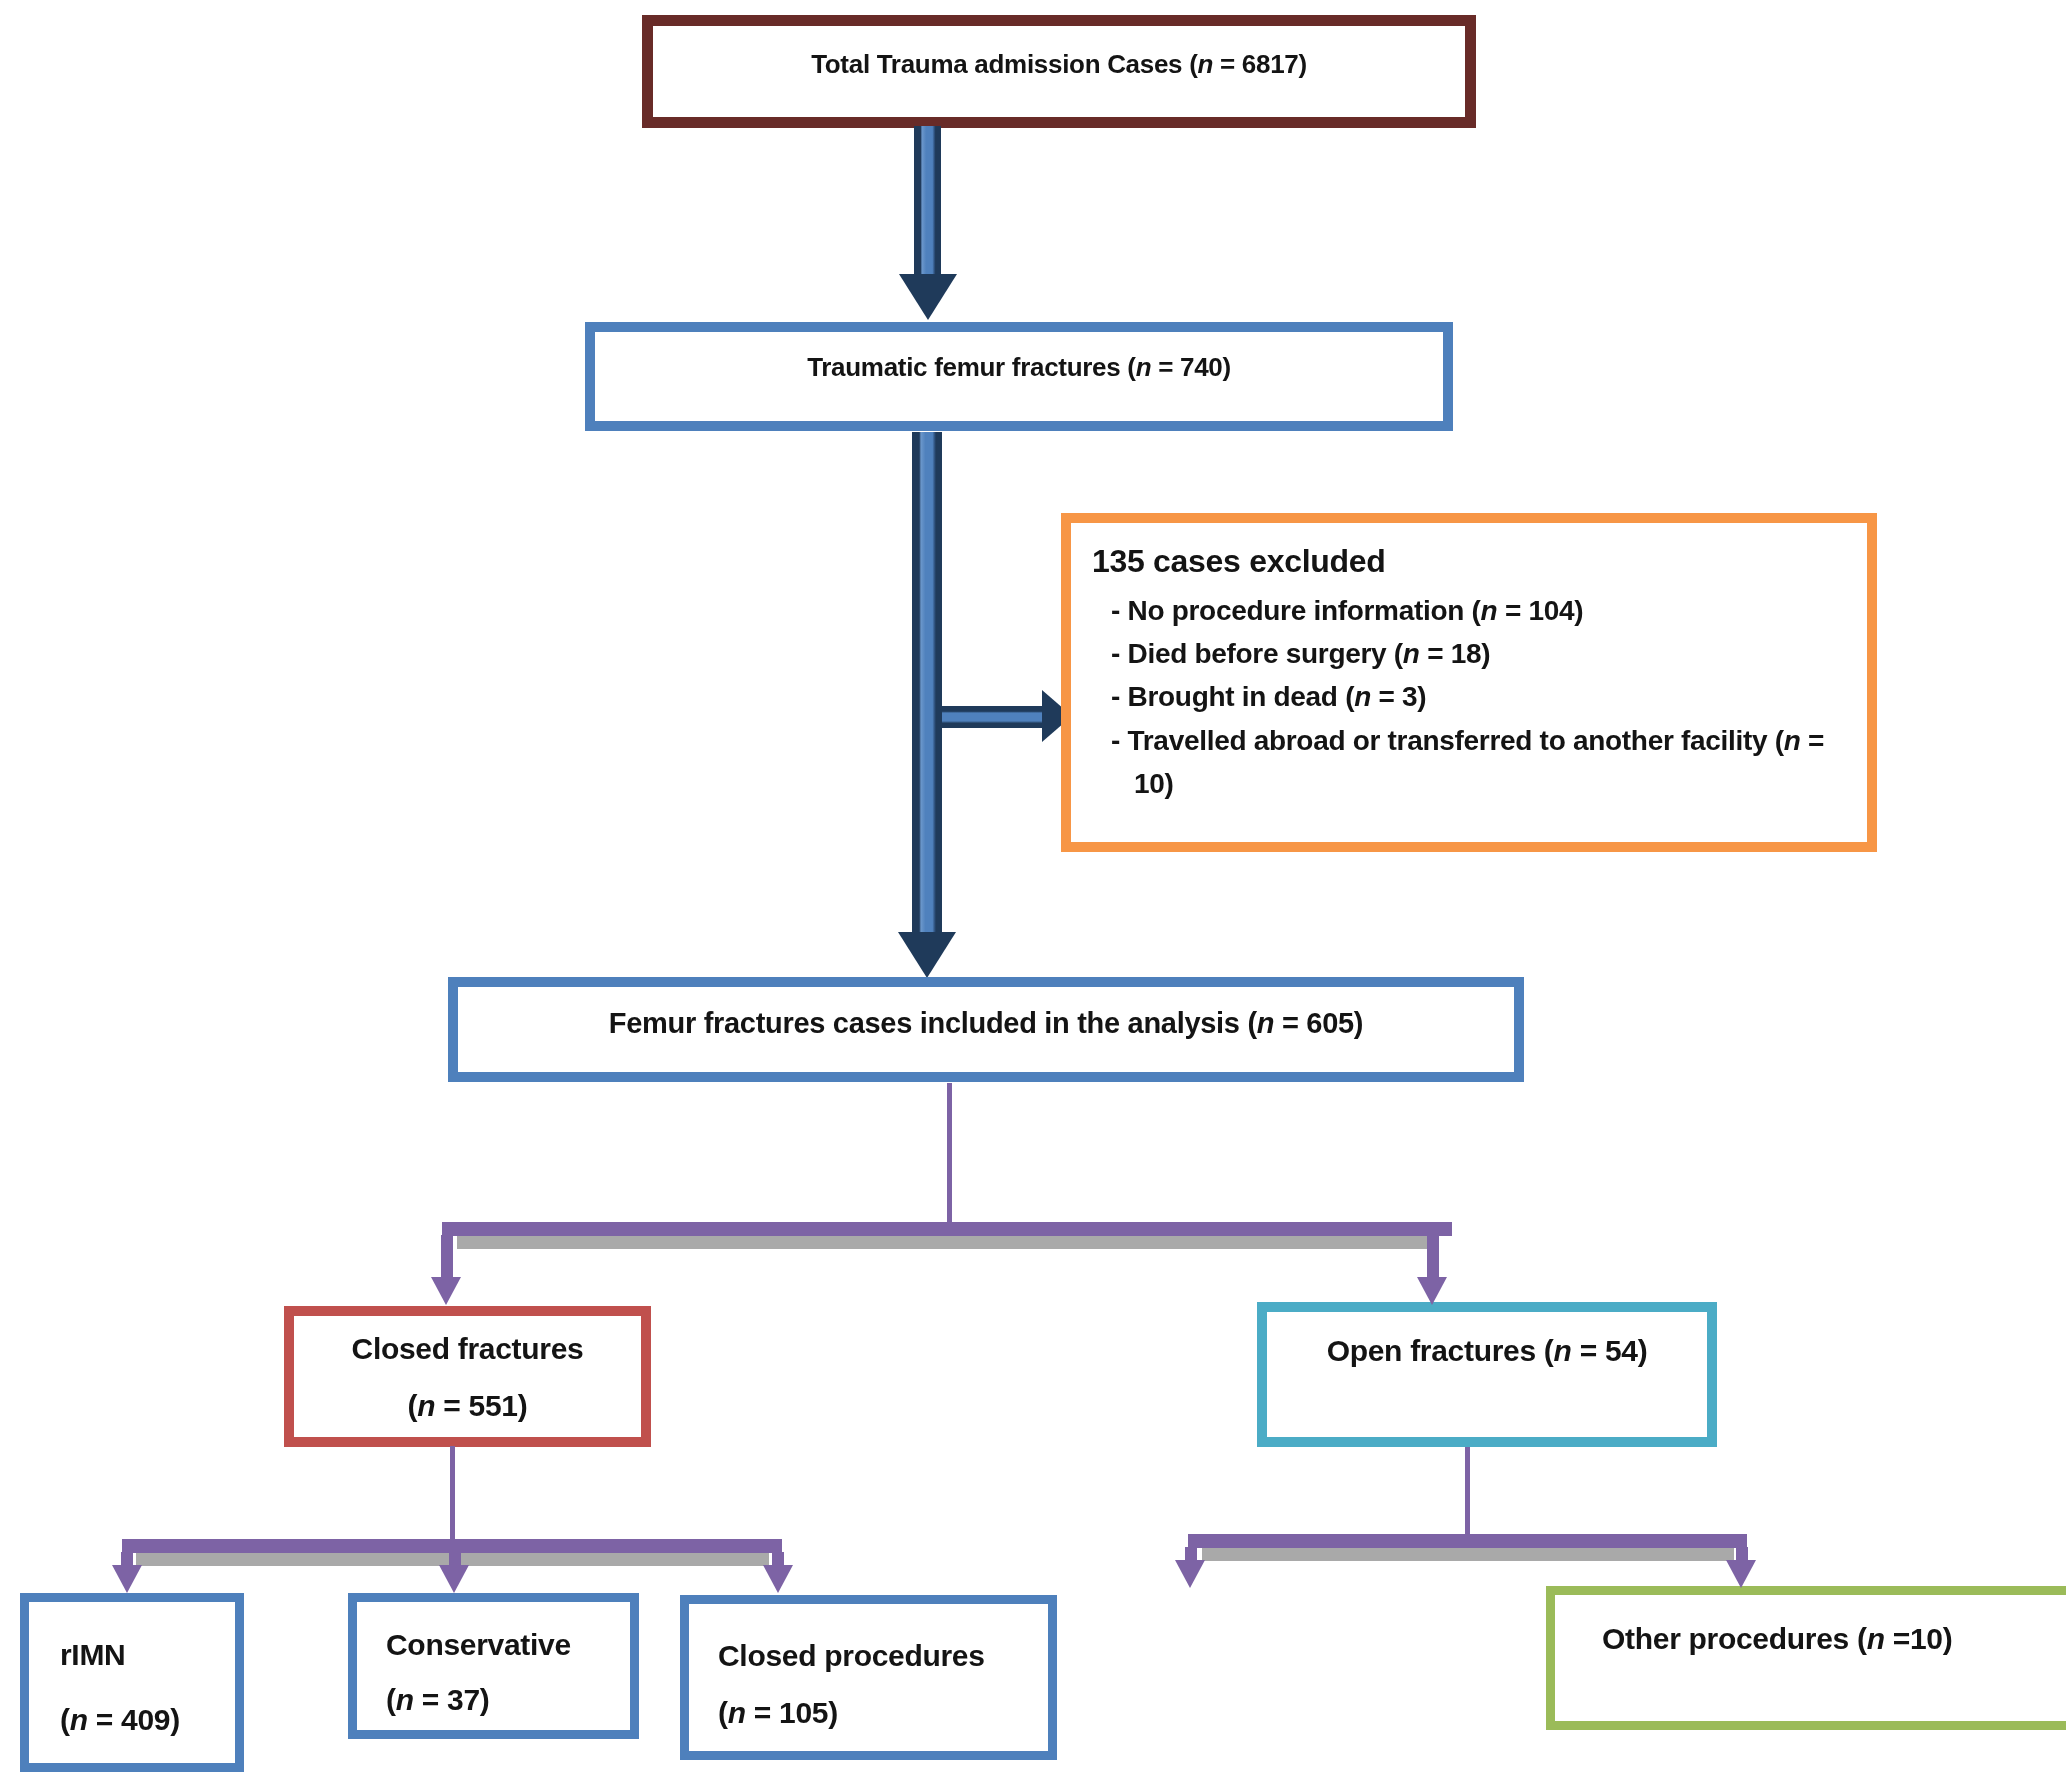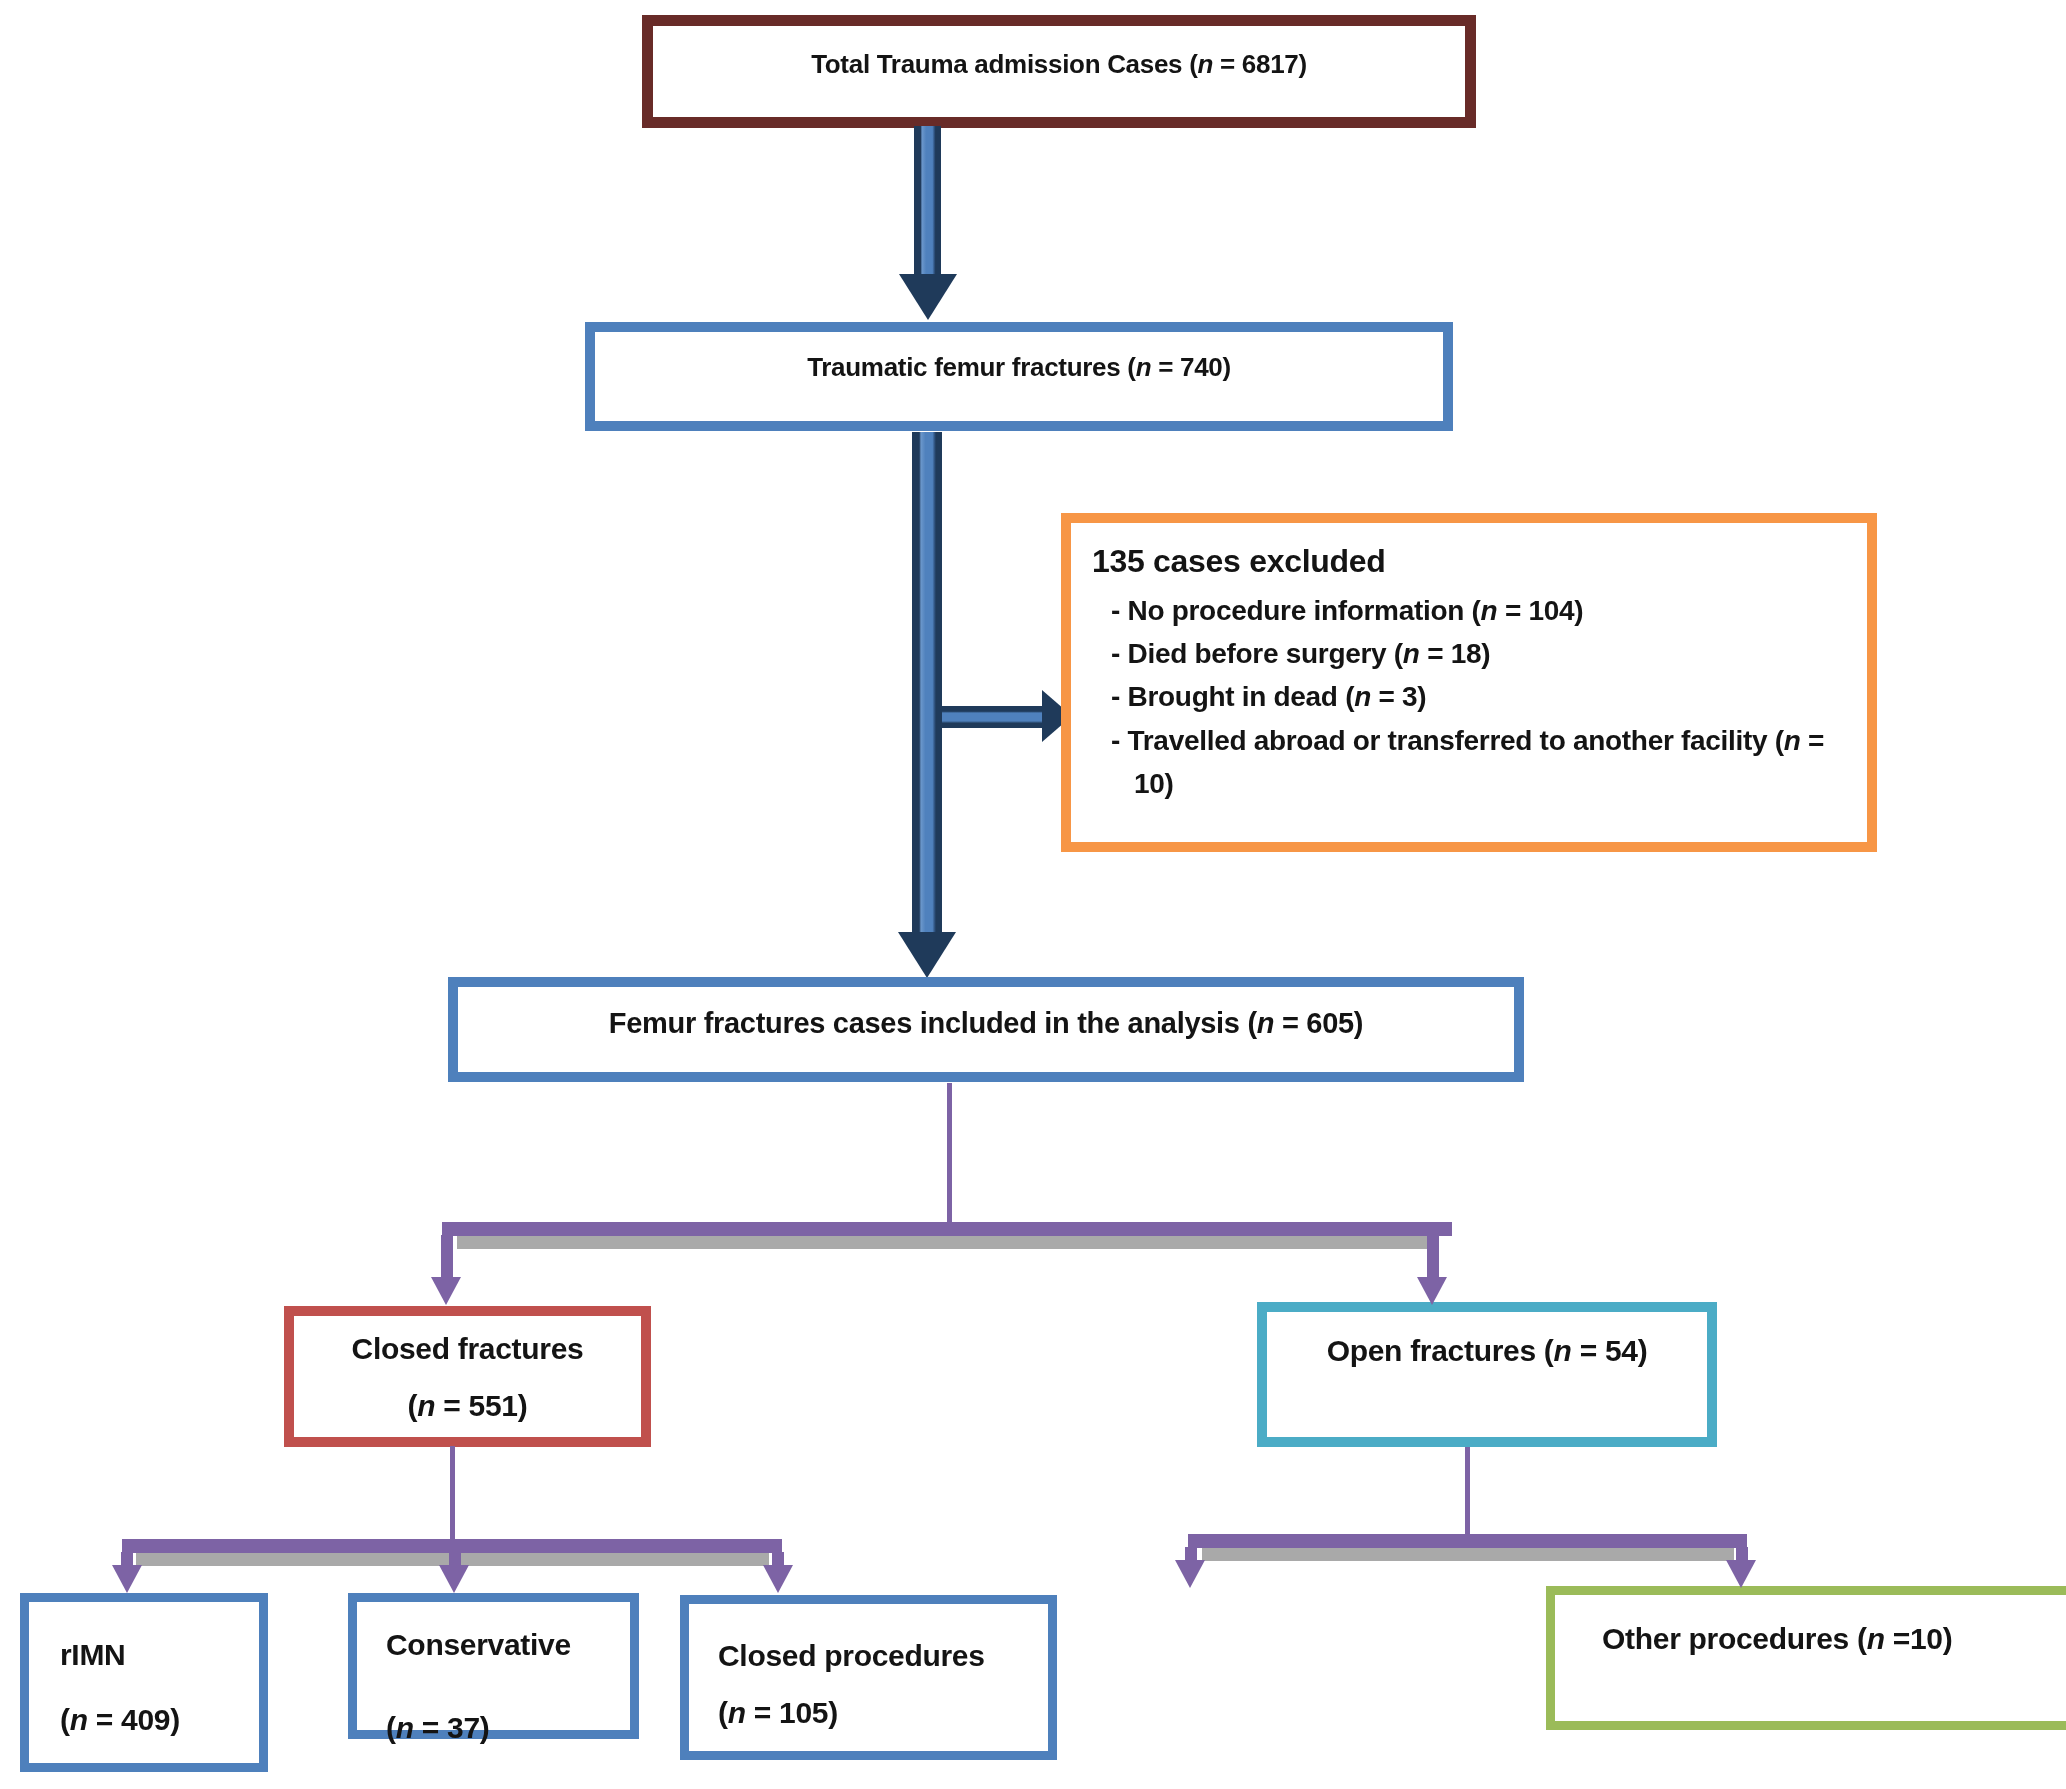--- a/index.html
+++ b/index.html
@@ -104,25 +104,25 @@
   <div class="tri-down-purple" style="left:763px;top:1565px;"></div>
 
   <div class="pline" style="left:1465px;top:1447px;height:88px;"></div>
   <div class="pbar" style="left:1188px;top:1534px;width:559px;"></div>
   <div class="pshadow" style="left:1202px;top:1548px;width:532px;"></div>
   <div class="pstem" style="left:1185px;top:1547px;height:13.6px;"></div>
   <div class="tri-down-purple" style="left:1175px;top:1560px;"></div>
   <div class="pstem" style="left:1736px;top:1547px;height:13.6px;"></div>
   <div class="tri-down-purple" style="left:1726px;top:1560px;"></div>
 
-  <div class="node b-blue18 fs58 topalign leftalign" style="left:20px;top:1593px;width:248px;height:179px;padding:21px 0 0 31px;line-height:2.15;">
+  <div class="node b-blue18 fs58 topalign leftalign" style="left:20px;top:1593px;width:224px;height:179px;padding:21px 0 0 31px;line-height:2.15;">
     <span class="nowrap">rIMN</span>
     <span class="nowrap">(<i>n</i> = 409)</span>
   </div>
-  <div class="node b-blue18 fs58 topalign leftalign" style="left:348px;top:1593px;width:291px;height:146px;padding:14.6px 0 0 29px;line-height:1.85;gap:28px;">
+  <div class="node b-blue18 fs58 topalign leftalign" style="left:348px;top:1593px;width:291px;height:146px;padding:14.6px 0 0 29px;line-height:1.85;">
     <span class="nowrap">Conservative</span>
     <span class="nowrap">(<i>n</i> = 37)</span>
   </div>
   <div class="node b-blue18 fs58 topalign leftalign" style="left:680px;top:1595px;width:377px;height:165px;padding:23px 0 0 29px;line-height:1.9;">
     <span class="nowrap">Closed procedures</span>
     <span class="nowrap">(<i>n</i> = 105)</span>
   </div>
 
   <div class="node b-green fs58 topalign leftalign" style="left:1546px;top:1586px;width:573px;height:144px;padding:27px 0 0 47px;">
     <span class="nowrap">Other procedures (<i>n</i> =10)</span>

